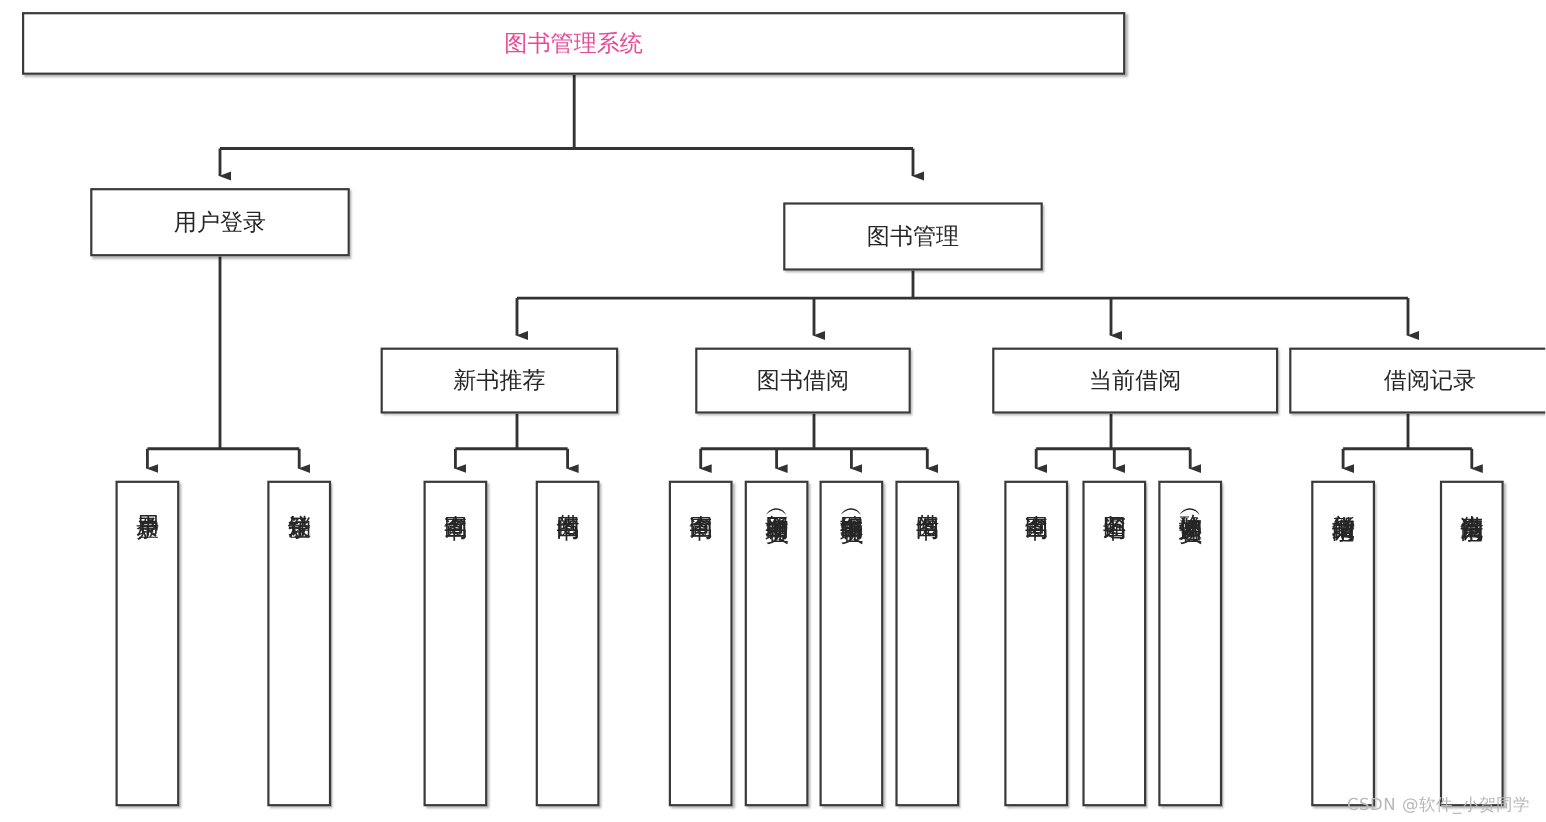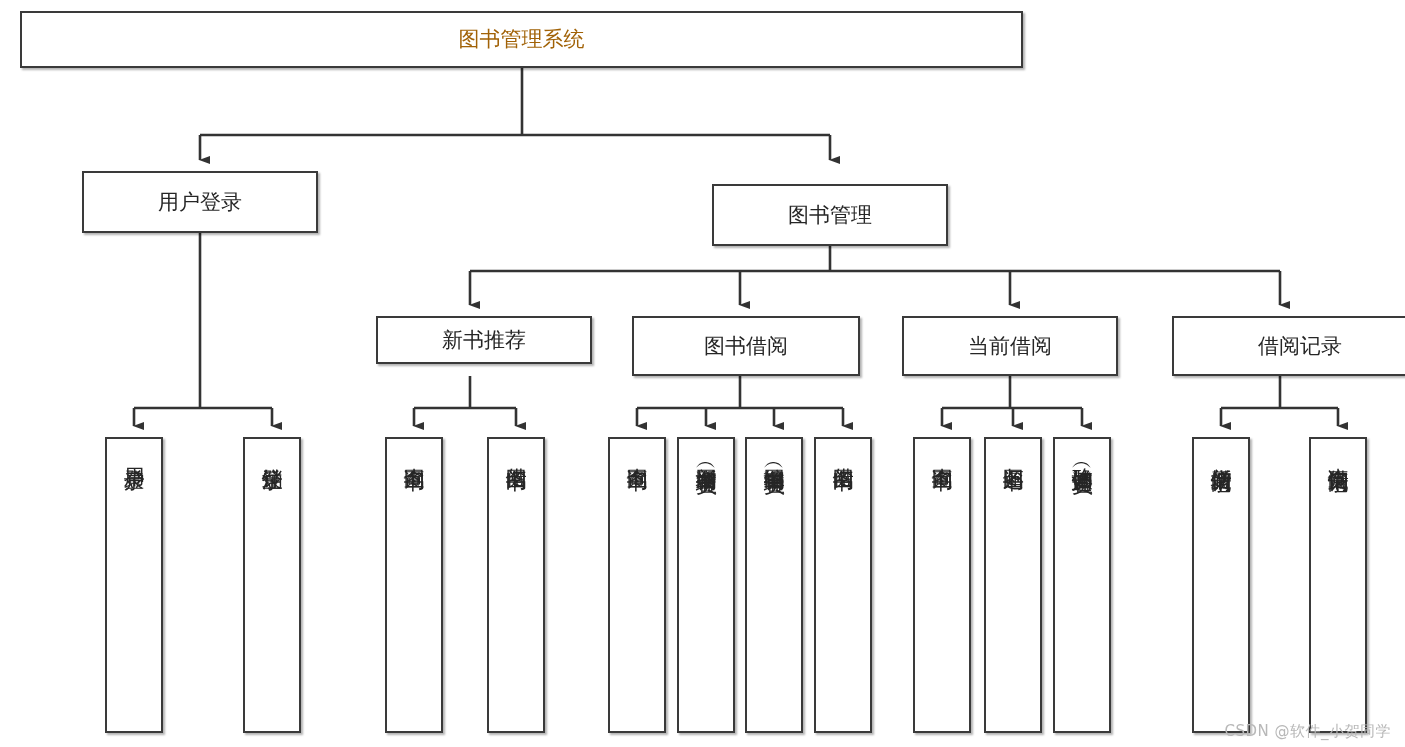--- a/index.html
+++ b/index.html
@@ -111,36 +111,36 @@
         <path d="M1013,408 L1013,426" marker-end="url(#arrow)"></path>
         <path d="M1082,408 L1082,426" marker-end="url(#arrow)"></path>
         <path d="M1280,376 L1280,408"></path>
         <path d="M1221,408 L1338,408"></path>
         <path d="M1221,408 L1221,426" marker-end="url(#arrow)"></path>
         <path d="M1338,408 L1338,426" marker-end="url(#arrow)"></path>
       </g>
   </svg>
 
   <div id="nodes">
-      <div class="node horiz" style="left: 20px; top: 11px; width: 1003px; height: 57px; border-color: rgb(58, 58, 58); background: rgb(255, 255, 255); color: #a16207;">
+      <div class="node horiz" style="left: 20px; top: 11px; width: 1003px; height: 57px; border-color: rgb(58, 58, 58); background: rgb(255, 255, 255); color: #ec4899;">
         <span class="label">图书管理系统</span>
       </div>
       <div class="node horiz" style="left: 82px; top: 171px; width: 236px; height: 62px; border-color: rgb(58, 58, 58); background: rgb(255, 255, 255); color: rgb(38, 38, 38);">
         <span class="label">用户登录</span>
       </div>
       <div class="node horiz" style="left: 712px; top: 184px; width: 236px; height: 62px; border-color: rgb(58, 58, 58); background: rgb(255, 255, 255); color: rgb(38, 38, 38);">
         <span class="label">图书管理</span>
       </div>
-      <div class="node horiz" style="left: 376px; top: 316px; width: 216px; height: 48px; border-color: rgb(58, 58, 58); background: rgb(255, 255, 255); color: rgb(38, 38, 38);">
+      <div class="node horiz" style="left: 346px; top: 316px; width: 216px; height: 60px; border-color: rgb(58, 58, 58); background: rgb(255, 255, 255); color: rgb(38, 38, 38);">
         <span class="label">新书推荐</span>
       </div>
-      <div class="node horiz" style="left: 632px; top: 316px; width: 228px; height: 60px; border-color: rgb(58, 58, 58); background: rgb(255, 255, 255); color: rgb(38, 38, 38);">
+      <div class="node horiz" style="left: 632px; top: 316px; width: 196px; height: 60px; border-color: rgb(58, 58, 58); background: rgb(255, 255, 255); color: rgb(38, 38, 38);">
         <span class="label">图书借阅</span>
       </div>
-      <div class="node horiz" style="left: 902px; top: 316px; width: 216px; height: 60px; border-color: rgb(58, 58, 58); background: rgb(255, 255, 255); color: rgb(38, 38, 38);">
+      <div class="node horiz" style="left: 902px; top: 316px; width: 260px; height: 60px; border-color: rgb(58, 58, 58); background: rgb(255, 255, 255); color: rgb(38, 38, 38);">
         <span class="label">当前借阅</span>
       </div>
       <div class="node horiz" style="left: 1172px; top: 316px; width: 256px; height: 60px; border-color: rgb(58, 58, 58); background: rgb(255, 255, 255); color: rgb(38, 38, 38);">
         <span class="label">借阅记录</span>
       </div>
       <div class="node vert" style="left: 105px; top: 437px; width: 58px; height: 296px; border-color: rgb(58, 58, 58); background: rgb(255, 255, 255); color: rgb(38, 38, 38);">
         <span class="label">用户登录</span>
       </div>
       <div class="node vert" style="left: 243px; top: 437px; width: 58px; height: 296px; border-color: rgb(58, 58, 58); background: rgb(255, 255, 255); color: rgb(38, 38, 38);">
         <span class="label">注销登录</span>

